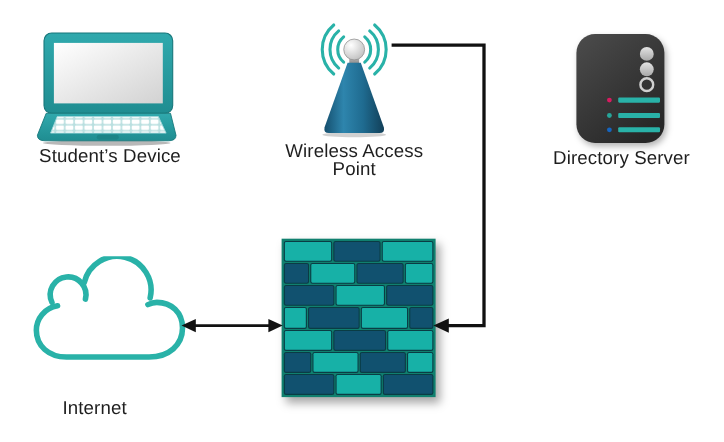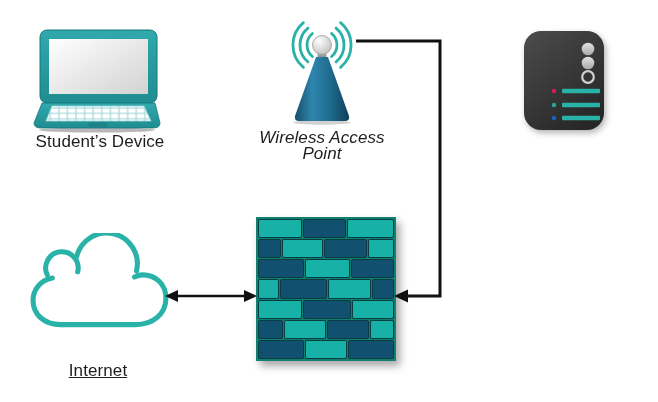--- a/index.html
+++ b/index.html
@@ -87,21 +87,21 @@
       <path d="M25.9,11.1 A22,22 0 0 0 25.9,44.9"></path>
       <path d="M21.4,5.7 A29,29 0 0 0 21.4,50.3"></path>
       <path d="M49.6,16.5 A15,15 0 0 1 49.6,39.5"></path>
       <path d="M54.1,11.1 A22,22 0 0 1 54.1,44.9"></path>
       <path d="M58.6,5.7 A29,29 0 0 1 58.6,50.3"></path>
     </g>
     <rect x="35.5" y="34" width="9" height="7" fill="url(#wapNeck)"></rect>
     <path d="M34,40 L46,40 L67,99 Q68,104 63,104 L17,104 Q12,104 13,99 Z" fill="url(#wapCone)"></path>
     <circle cx="40" cy="28" r="9.5" fill="url(#wapBall)" stroke="#8f8f8f" stroke-width="0.7"></circle>
   </svg>
-  <div class="label" style="left:252px;top:130px;width:140px;font-style:italic;">
+  <div class="label" style="left:252px;top:130px;width:140px;">
     <div>Wireless Access</div>
     <div>Point</div>
   </div>
 
   <svg class="abs" style="left:521px;top:29px;filter:drop-shadow(2px 3px 3px rgba(0,0,0,0.3));" width="88" height="104" viewBox="0 0 88 104">
     <defs>
       <linearGradient id="srvBody" x1="0" y1="0" x2="0.7" y2="1">
         <stop offset="0" style="stop-color:var(--c-server-body-light,#4c4c4c)"></stop>
         <stop offset="1" style="stop-color:var(--c-server-body-dark,#272727)"></stop>
       </linearGradient>
@@ -116,29 +116,32 @@
     <circle cx="67" cy="48" r="5.8" fill="none" stroke="#cfcfcf" stroke-width="2.2"></circle>
     <circle cx="33" cy="62" r="2.2" style="fill:var(--c-dot-pink,#d81b60)"></circle>
     <circle cx="33" cy="76" r="2.2" style="fill:var(--c-dot-teal,#26a69a)"></circle>
     <circle cx="33" cy="89" r="2.2" style="fill:var(--c-dot-blue,#1565c0)"></circle>
     <g class="tealFill">
       <rect x="41" y="59.7" width="38" height="4.6" rx="1"></rect>
       <rect x="41" y="73.7" width="38" height="4.6" rx="1"></rect>
       <rect x="41" y="86.7" width="38" height="4.6" rx="1"></rect>
     </g>
   </svg>
+  <div class="label" style="left:495px;top:136px;width:140px;">
+    <div>Directory Server</div>
+  </div>
 
   <svg class="abs" style="left:30px;top:233px;" width="142" height="98" viewBox="0 0 140 96">
     <g class="tealStroke" stroke-width="5" stroke-linecap="round" stroke-linejoin="round">
       <path d="M22,44 C10,46 3,56 3,66 C3,80 14,90 30,90 L104,90 C122,90 134,79 134,64 C134,50 124,41 111,41 C108,41 105,42 103,43"></path>
       <path d="M17,41 A16,16 0 1 1 47,38"></path>
       <path d="M46,23 A30,30 0 0 1 105,37"></path>
     </g>
   </svg>
-  <div class="label" style="left:28px;top:363px;width:140px;text-decoration:underline;">
+  <div class="label" style="left:16px;top:363px;width:140px;">
     <div>Internet</div>
   </div>
 
   <div class="wall" id="wall">
       <div class="brick-row">
         <div class="brick brick-t" style="flex-grow: 33;"></div>
         <div class="brick brick-d" style="flex-grow: 32;"></div>
         <div class="brick brick-t" style="flex-grow: 35;"></div>
       </div>
       <div class="brick-row">

